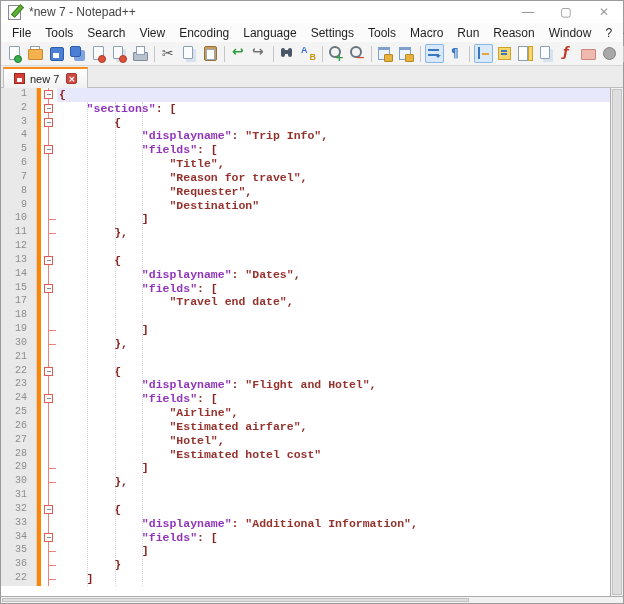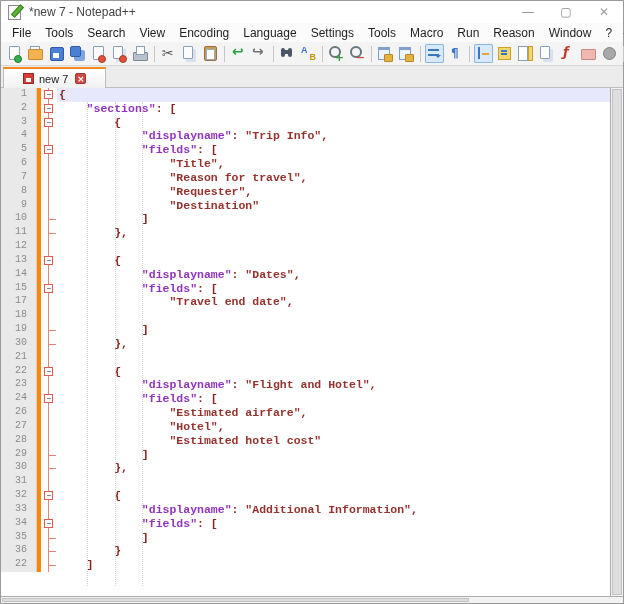--- a/index.html
+++ b/index.html
@@ -63,21 +63,21 @@
   .i-user-defined-language::before { content:""; position:absolute; left:3px; top:3px; width:11px; height:11px; background:#f5d76e; border:1px solid #c9a227; }
   .i-user-defined-language::after { content:""; position:absolute; left:6px; top:6px; width:6px; height:2px; background:#3b78c4; box-shadow:0 3px 0 #3b78c4; }
   .i-document-map::before { content:""; position:absolute; left:2px; top:2px; width:8px; height:13px; background:#fff; border:1px solid #8aa0b8; }
   .i-document-map::after { content:""; position:absolute; left:12px; top:2px; width:3px; height:13px; background:#f5d76e; border:1px solid #c9a227; }
   .i-function-list::before { content:"ƒ"; position:absolute; left:5px; top:0; font:bold italic 13px "DejaVu Sans",sans-serif; color:#c0392b; }
   .i-folder-as-workspace::before { content:""; position:absolute; left:2px; top:5px; width:13px; height:9px; background:#f0b9b0; border:1px solid #cc8880; border-radius:1px; }
   .i-monitoring::before { content:""; position:absolute; left:3px; top:3px; width:11px; height:11px; border-radius:50%; background:#a8a8a8; border:1px solid #818181; }
 
   
   .tabbar { height:22px; background:#ececec; border-bottom:1px solid #bdbdbd; display:flex; align-items:flex-end; padding-left:2px; flex:none; }
-  .tab { height:21px; display:flex; align-items:center; padding:0 19px; background:linear-gradient(#ffffff,#f1f1f1);
+  .tab { height:21px; display:flex; align-items:center; padding:0 10px; background:linear-gradient(#ffffff,#f1f1f1);
          border:1px solid #bdbdbd; border-bottom:none; border-top:2px solid #f78a1d; margin-bottom:-1px; position:relative; }
   .tab-label { font-size:11px; color:#222; margin:0 2px; }
   .tab-floppy { width:11px; height:11px; background:#d43c35; border:1px solid #992823; position:relative; margin-right:3px; flex:none; }
   .tab-floppy::after { content:""; position:absolute; left:2px; bottom:1px; width:5px; height:4px; background:#fff; }
   .tab-close { width:11px; height:11px; background:#cf4a42; color:#fff; font:bold 8px/11px "Liberation Sans",sans-serif;
                text-align:center; margin-left:5px; border-radius:2px; border:1px solid #a33630; flex:none; }
 
   
   .editor { flex:1; position:relative; background:#fff; overflow:hidden; }
   .lines { position:absolute; left:0; top:0; right:13px; bottom:7px; overflow:hidden; }
@@ -339,20 +339,26 @@
         </div>
         <div class="row">
           <div class="ln">24</div>
           <div class="chg"></div>
           <div class="fold f-b">
             <div class="fbox"></div>
           </div>
           <div class="code"><span class="tk-p">            </span><span class="tk-k">"fields"</span><span class="tk-o">:</span><span class="tk-p"> </span><span class="tk-o">[</span></div>
         </div>
         <div class="row">
+          <div class="ln">25</div>
+          <div class="chg"></div>
+          <div class="fold f-l"></div>
+          <div class="code"><span class="tk-p">                </span><span class="tk-s">"Airline"</span><span class="tk-o">,</span></div>
+        </div>
+        <div class="row">
           <div class="ln">26</div>
           <div class="chg"></div>
           <div class="fold f-l"></div>
           <div class="code"><span class="tk-p">                </span><span class="tk-s">"Estimated airfare"</span><span class="tk-o">,</span></div>
         </div>
         <div class="row">
           <div class="ln">27</div>
           <div class="chg"></div>
           <div class="fold f-l"></div>
           <div class="code"><span class="tk-p">                </span><span class="tk-s">"Hotel"</span><span class="tk-o">,</span></div>

